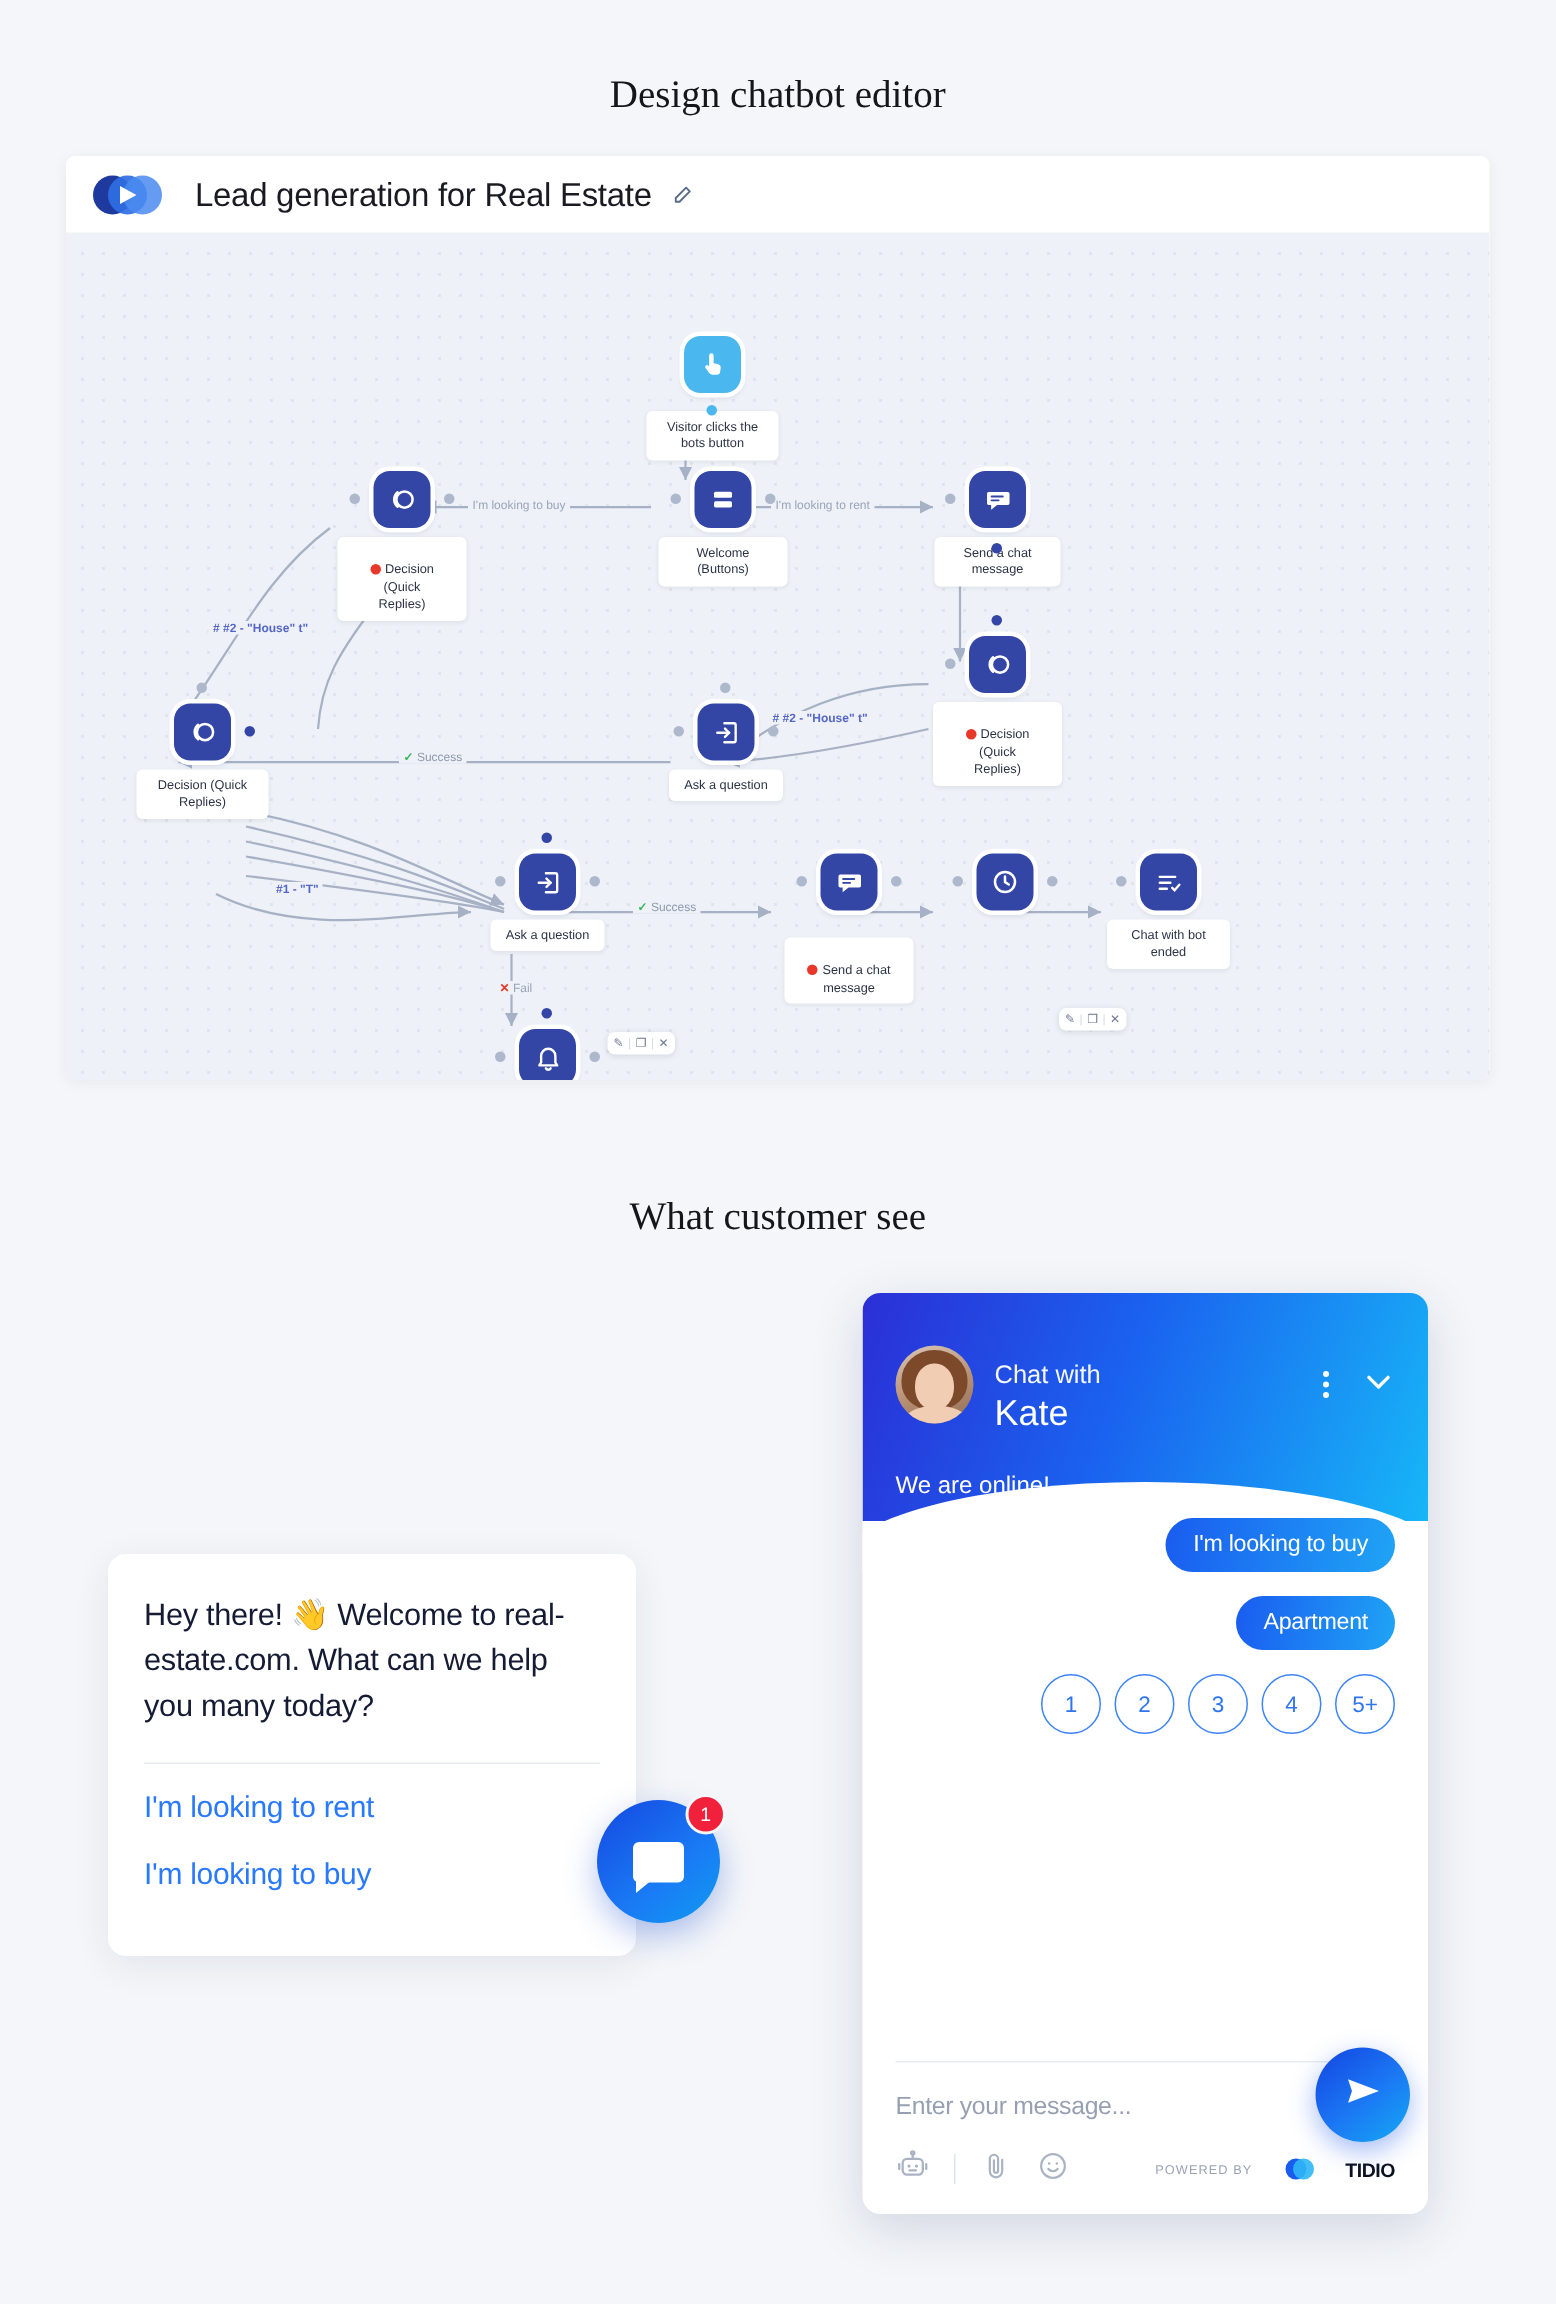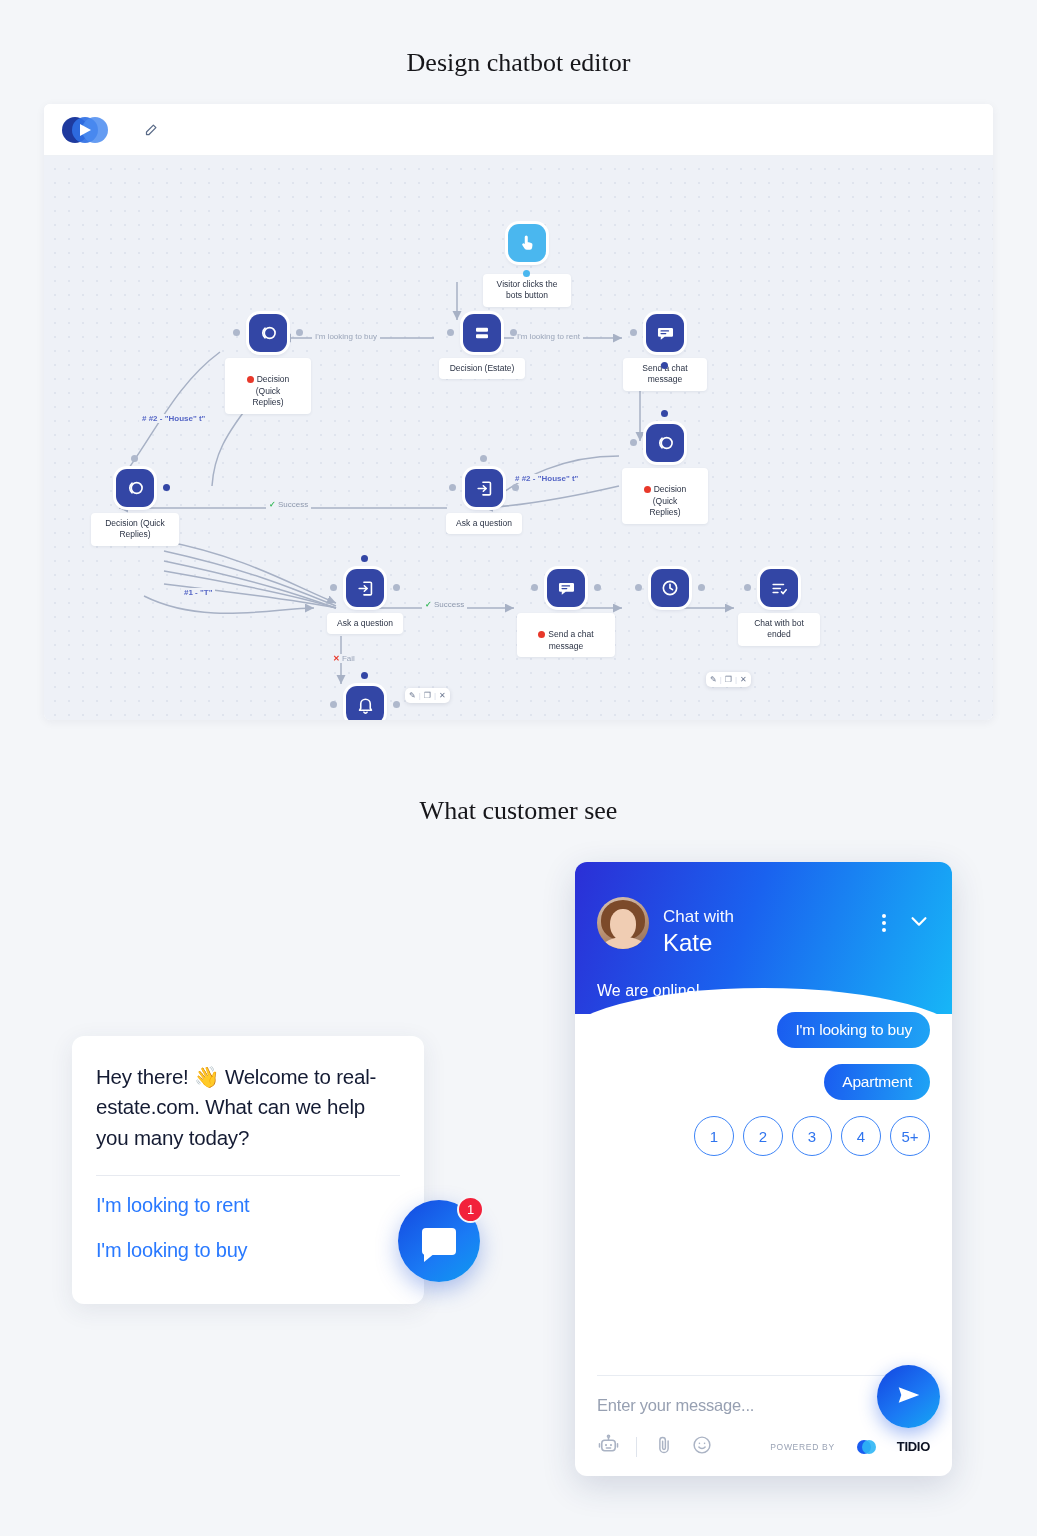--- a/index.html
+++ b/index.html
@@ -248,20 +248,21 @@
 
 <div class="editor">
 
   <div class="editor-header">
     <div class="tidio-logo">
       <span class="c1"></span>
         <span class="c2"></span>
         <span class="c3"></span>
         <span class="play"></span>
     </div>
+    <div class="editor-title">Lead generation for Real Estate</div>
     <div class="pencil-icon">
       <svg width="15" height="15" viewBox="0 0 24 24" fill="none" stroke="#5a6b88" stroke-width="2" stroke-linecap="round" stroke-linejoin="round">
         <path d="M4 20h4L19 9l-4-4L4 16v4z"></path>
       </svg>
     </div>
   </div>
 
   <div class="canvas">
 
     <svg class="edges" viewBox="0 0 949 564" preserveAspectRatio="none">
@@ -298,21 +299,21 @@
         <path d="M310 452 L470 452" marker-end="url(#ah)"></path>
 
         <path d="M522 452 L578 452" marker-end="url(#ah)"></path>
 
         <path d="M632 452 L690 452" marker-end="url(#ah)"></path>
 
         <path d="M297 480 L297 528" marker-end="url(#ah)"></path>
       </g>
     </svg>
 
-    <div class="node" style="left:464px; top:68px;">
+    <div class="node" style="left:412px; top:68px;">
       <div class="node-box cyan">
         <svg width="18" height="18" viewBox="0 0 24 24" fill="#fff">
           <path d="M11 2a2 2 0 0 1 2 2v7h1.5l3.2 1.1a2.5 2.5 0 0 1 1.6 2.7l-.5 3.6A3 3 0 0 1 15.9 21H12a4 4 0 0 1-3.3-1.8l-3-4.4a1.6 1.6 0 0 1 2.4-2L9 13.6V4a2 2 0 0 1 2-2z"></path>
         </svg>
       </div>
       <div class="port cyan" style="left:15px; top:46px;"></div>
       <div class="node-label" style="top:50px; width:88px;">Visitor clicks the
 bots button</div>
     </div>
 
@@ -333,21 +334,21 @@
 
     <div class="node" style="left:419px; top:158px;">
       <div class="node-box">
         <svg width="18" height="18" viewBox="0 0 24 24" fill="#fff">
           <rect x="4" y="5" width="16" height="5.4" rx="1.4"></rect>
           <rect x="4" y="13.6" width="16" height="5.4" rx="1.4"></rect>
         </svg>
       </div>
       <div class="port grey" style="left:-16px; top:15px;"></div>
       <div class="port grey" style="left:47px; top:15px;"></div>
-      <div class="node-label" style="top:44px; width:86px;">Decision (Estate)</div>
+      <div class="node-label" style="top:44px; width:86px;">Welcome (Buttons)</div>
     </div>
 
     <div class="node" style="left:602px; top:158px;">
       <div class="node-box">
         <svg width="19" height="19" viewBox="0 0 24 24" fill="#fff">
           <path d="M4 5h16a1.5 1.5 0 0 1 1.5 1.5v8A1.5 1.5 0 0 1 20 16h-9l-5 4v-4H4a1.5 1.5 0 0 1-1.5-1.5v-8A1.5 1.5 0 0 1 4 5z"></path>
           <rect x="5.6" y="8" width="11" height="1.6" rx=".8" fill="#3346a5"></rect>
           <rect x="5.6" y="11.3" width="7.5" height="1.6" rx=".8" fill="#3346a5"></rect>
         </svg>
       </div>
@@ -416,21 +417,21 @@
     <div class="node" style="left:503px; top:413px;">
       <div class="node-box">
         <svg width="19" height="19" viewBox="0 0 24 24" fill="#fff">
           <path d="M4 5h16a1.5 1.5 0 0 1 1.5 1.5v8A1.5 1.5 0 0 1 20 16h-9l-5 4v-4H4a1.5 1.5 0 0 1-1.5-1.5v-8A1.5 1.5 0 0 1 4 5z"></path>
           <rect x="5.6" y="8" width="11" height="1.6" rx=".8" fill="#3346a5"></rect>
           <rect x="5.6" y="11.3" width="7.5" height="1.6" rx=".8" fill="#3346a5"></rect>
         </svg>
       </div>
       <div class="port grey" style="left:-16px; top:15px;"></div>
       <div class="port grey" style="left:47px; top:15px;"></div>
-      <div class="node-label" style="top:44px; width:98px;">
+      <div class="node-label" style="top:56px; width:86px;">
         <span class="dot-red"></span><span>Send a chat
 message</span>
       </div>
     </div>
 
     <div class="node" style="left:607px; top:413px;">
       <div class="node-box">
         <svg width="20" height="20" viewBox="0 0 24 24" fill="none" stroke="#fff" stroke-width="2" stroke-linecap="round">
           <circle cx="12" cy="12" r="8"></circle>
             <path d="M12 7.5V12l3 2"></path>

